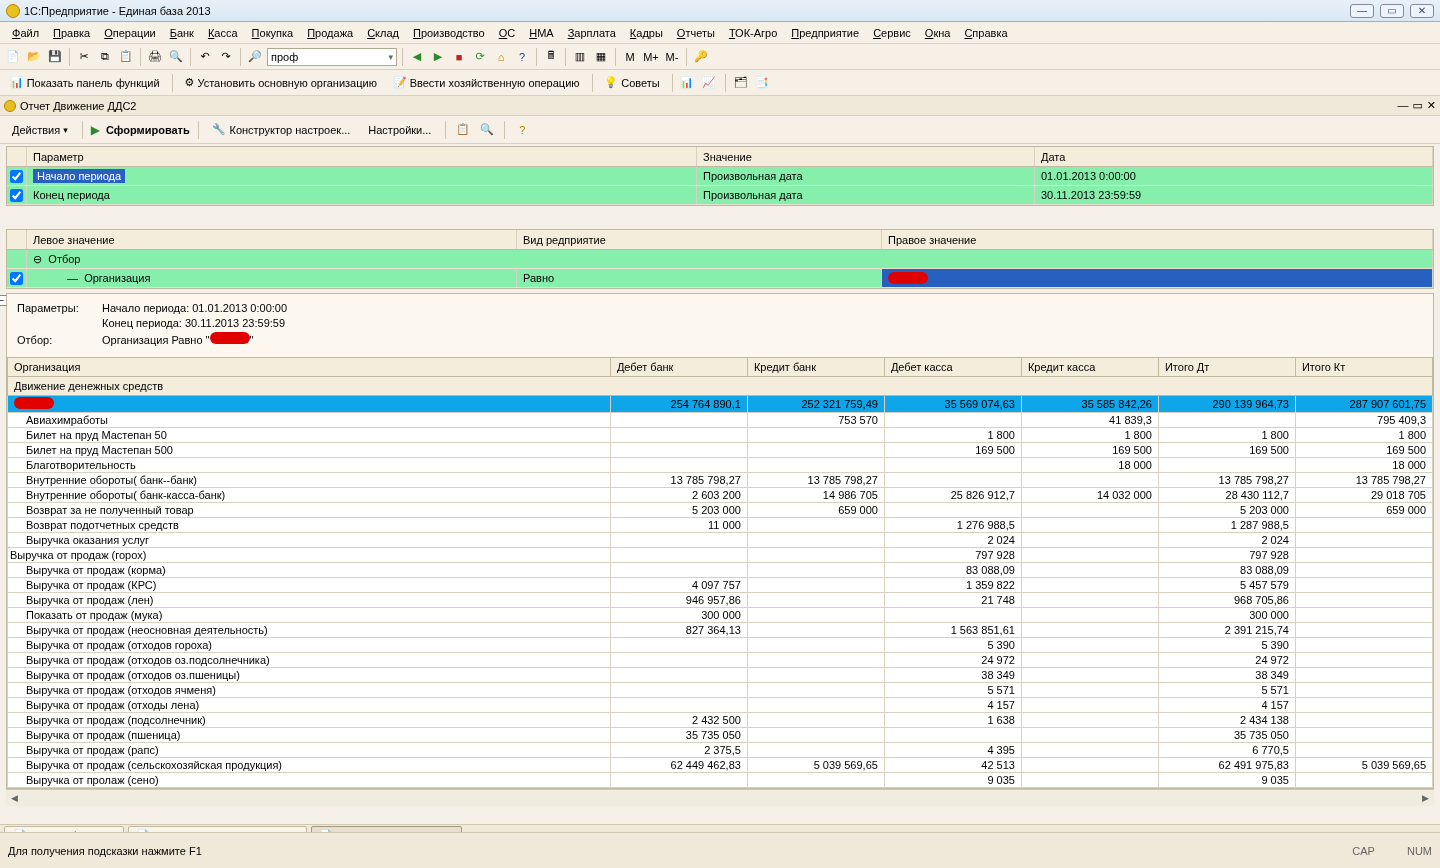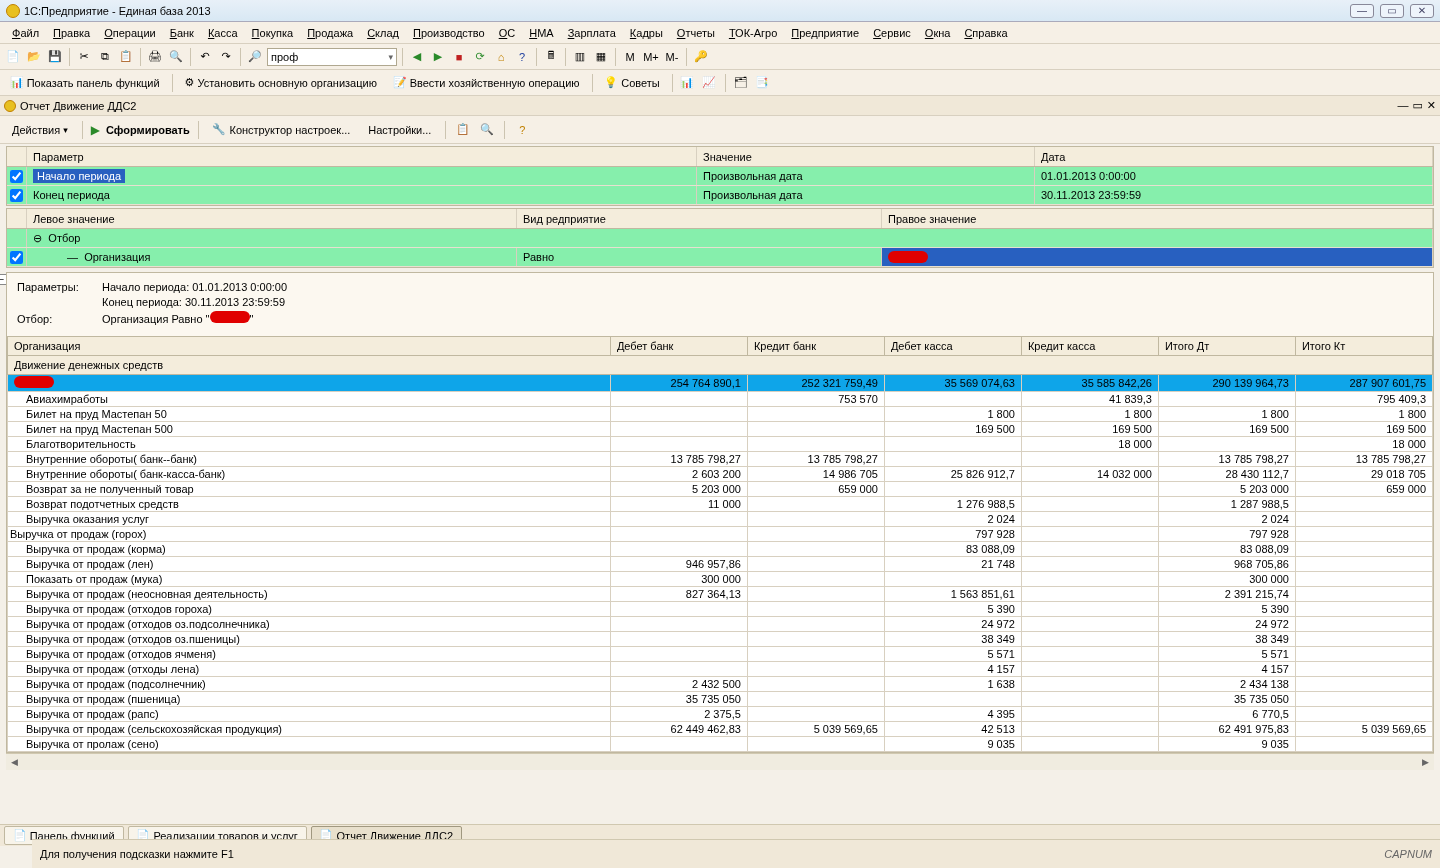--- a/index.html
+++ b/index.html
@@ -45,22 +45,22 @@
 .num { text-align: right; }
 .org-row td { background: #0ea5e9; }
 .name-col { width: 440px; }
 .data-col { width: 100px; }
 .scrollbar-h { height: 17px; background: #f0ece0; border-top: 1px solid #d0c8b0; display: flex; align-items: center; margin: 0 6px; }
 .scrollbar-h::before, .scrollbar-h::after { content: "◀"; width: 17px; text-align: center; font-size: 9px; color: #666; }
 .scrollbar-h::after { content: "▶"; margin-left: auto; }
 .taskbar { background: #f0e8d8; height: 22px; display: flex; align-items: center; padding: 0 4px; gap: 4px; border-top: 1px solid #d0c8b0; position: fixed; bottom: 22px; left: 0; right: 0; }
 .task-item { padding: 2px 8px; border: 1px solid #c0b8a0; background: #f8f4ea; display: flex; align-items: center; gap: 3px; cursor: pointer; border-radius: 2px; }
 .task-item.active { background: #e8e0cc; border-color: #a09880; }
-.statusbar { background: #f0e8d8; height: 29px; display: flex; align-items: center; padding: 8px 8px; border-top: 1px solid #d0c8b0; position: fixed; bottom: 0; left: 0; right: 0; justify-content: space-between; margin-left: 32px; }
-.statusbar .right { display: flex; gap: 0; color: #666; font-style: italic; }
+.statusbar { background: #f0e8d8; height: 36px; display: flex; align-items: center; padding: 8px 8px; border-top: 1px solid #d0c8b0; position: fixed; bottom: 0; left: 0; right: 0; justify-content: space-between; }
+.statusbar .right { display: flex; gap: 32px; color: #666; }
 </style>
 </head>
 <body>
 
 <div class="titlebar">
   <span class="icon1c"></span>
   <span class="title">1С:Предприятие - Единая база 2013</span>
   <div class="winbtns">
     <span>—</span>
     <span>▭</span>
@@ -194,21 +194,21 @@
           </div>
           <div class="cell" style="flex:0 0 670px">
             <span>Конец периода</span>
           </div>
           <div class="cell" style="flex:0 0 338px">Произвольная дата</div>
           <div class="cell" style="flex:1">30.11.2013 23:59:59</div>
         </div>
       </div>
   </div>
 
-  <div class="grid" style="margin-top:2px">
+  <div class="grid" style="margin-top:23px">
     <div class="grid-head">
       <div class="cell chk"></div>
       <div class="cell" style="flex:0 0 490px">Левое значение</div>
       <div class="cell" style="flex:0 0 365px">Вид редприятие</div>
       <div class="cell" style="flex:1">Правое значение</div>
     </div>
     <div class="grid-row">
       <div class="cell chk"></div>
       <div class="cell" style="flex:1">⊖ &nbsp;<span>Отбор</span></div>
     </div>
@@ -351,20 +351,29 @@
           <tr>
             <td style="padding-left:18px">Выручка от продаж (корма)</td>
             <td class="num"></td>
             <td class="num"></td>
             <td class="num">83 088,09</td>
             <td class="num"></td>
             <td class="num">83 088,09</td>
             <td class="num"></td>
           </tr>
           <tr>
+            <td style="padding-left:18px">Выручка от продаж (КРС)</td>
+            <td class="num">4 097 757</td>
+            <td class="num"></td>
+            <td class="num">1 359 822</td>
+            <td class="num"></td>
+            <td class="num">5 457 579</td>
+            <td class="num"></td>
+          </tr>
+          <tr>
             <td style="padding-left:18px">Выручка от продаж (лен)</td>
             <td class="num">946 957,86</td>
             <td class="num"></td>
             <td class="num">21 748</td>
             <td class="num"></td>
             <td class="num">968 705,86</td>
             <td class="num"></td>
           </tr>
           <tr>
             <td style="padding-left:18px">Показать от продаж (мука)</td>

